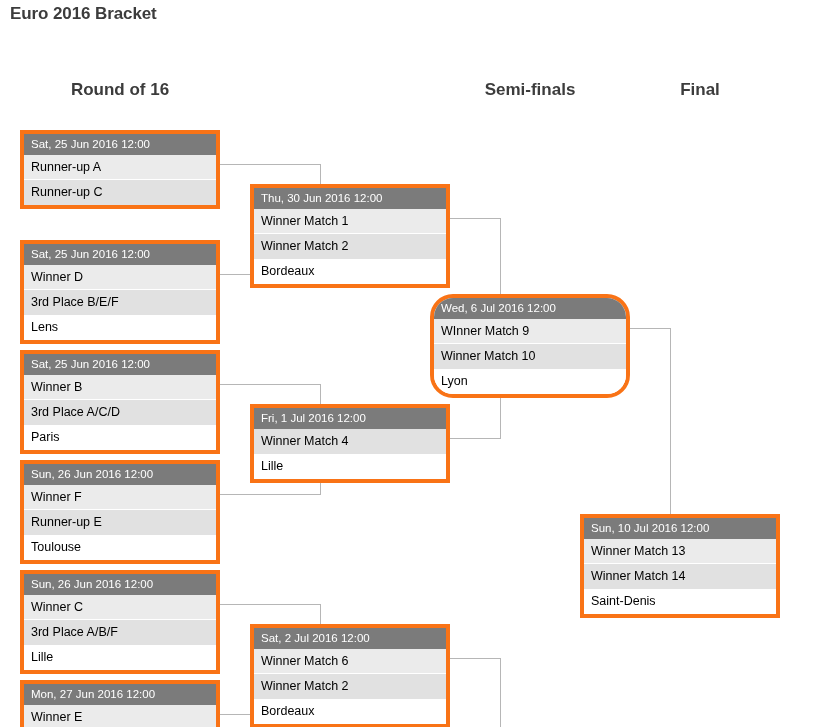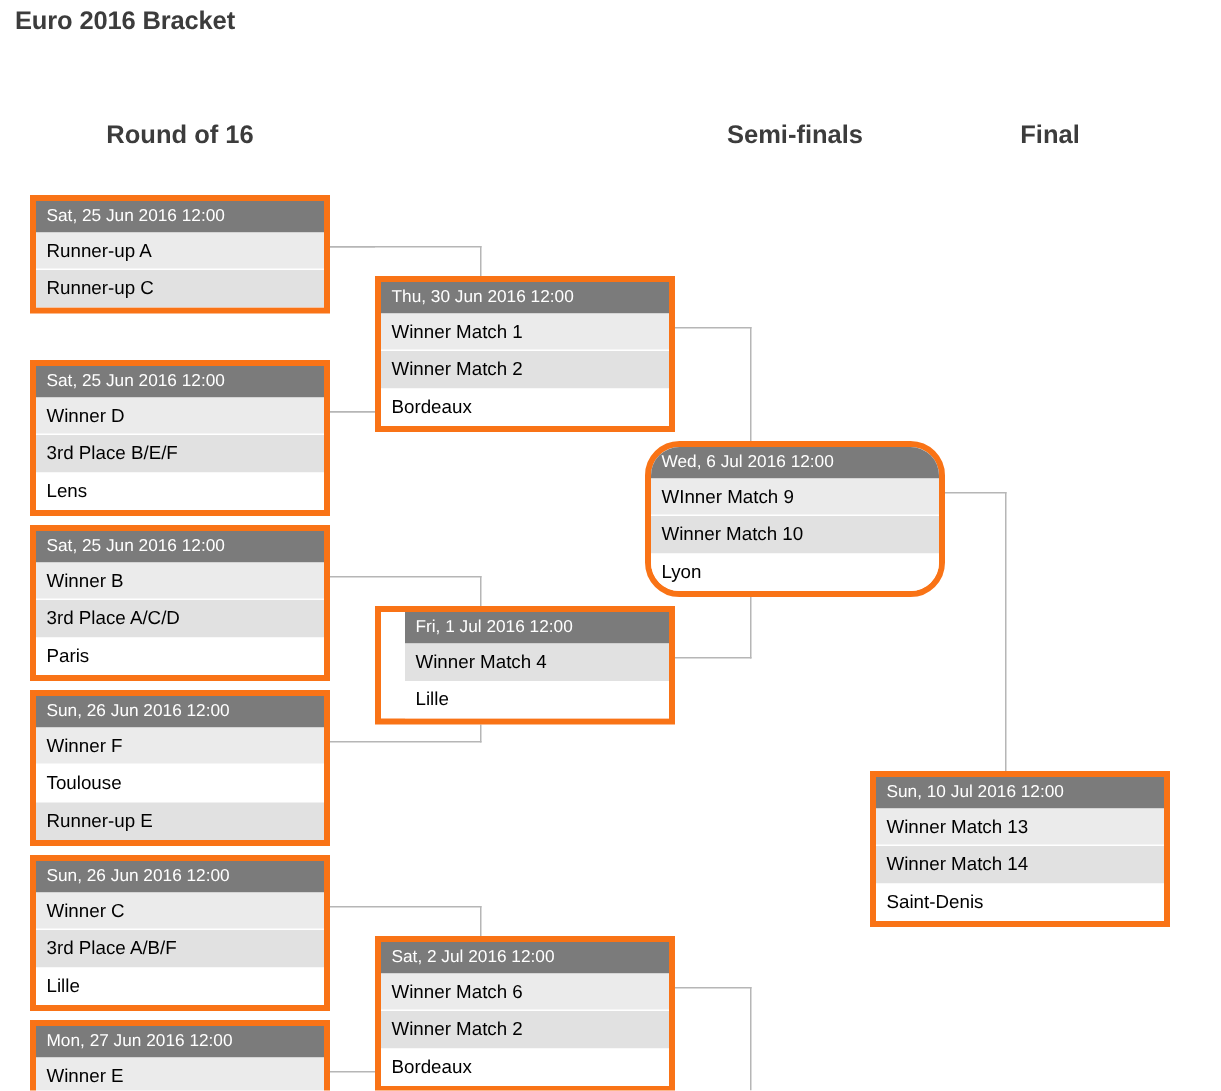--- a/index.html
+++ b/index.html
@@ -109,22 +109,22 @@
   <div class="match" style="left:20px;top:350px;">
     <div class="match-head">Sat, 25 Jun 2016 12:00</div>
     <div class="row team-a">Winner B</div>
     <div class="row team-b">3rd Place A/C/D</div>
     <div class="row venue">Paris</div>
   </div>
 
   <div class="match" style="left:20px;top:460px;">
     <div class="match-head">Sun, 26 Jun 2016 12:00</div>
     <div class="row team-a">Winner F</div>
+    <div class="row team-b">Runner-up E</div>
     <div class="row venue">Toulouse</div>
-    <div class="row team-b">Runner-up E</div>
   </div>
 
   <div class="match" style="left:20px;top:570px;">
     <div class="match-head">Sun, 26 Jun 2016 12:00</div>
     <div class="row team-a">Winner C</div>
     <div class="row team-b">3rd Place A/B/F</div>
     <div class="row venue">Lille</div>
   </div>
 
   <div class="match" style="left:20px;top:680px;">
@@ -133,21 +133,21 @@
 
   </div>
 
   <div class="match" style="left:250px;top:184px;">
     <div class="match-head">Thu, 30 Jun 2016 12:00</div>
     <div class="row team-a">Winner Match 1</div>
     <div class="row team-b">Winner Match 2</div>
     <div class="row venue">Bordeaux</div>
   </div>
 
-  <div class="match" style="left:250px;top:404px;padding-left:16px;">
+  <div class="match" style="left:250px;top:404px;">
     <div class="match-head">Fri, 1 Jul 2016 12:00</div>
     <div class="row team-b">Winner Match 4</div>
     <div class="row venue">Lille</div>
   </div>
 
   <div class="match" style="left:250px;top:624px;">
     <div class="match-head">Sat, 2 Jul 2016 12:00</div>
     <div class="row team-a">Winner Match 6</div>
     <div class="row team-b">Winner Match 2</div>
     <div class="row venue">Bordeaux</div>

